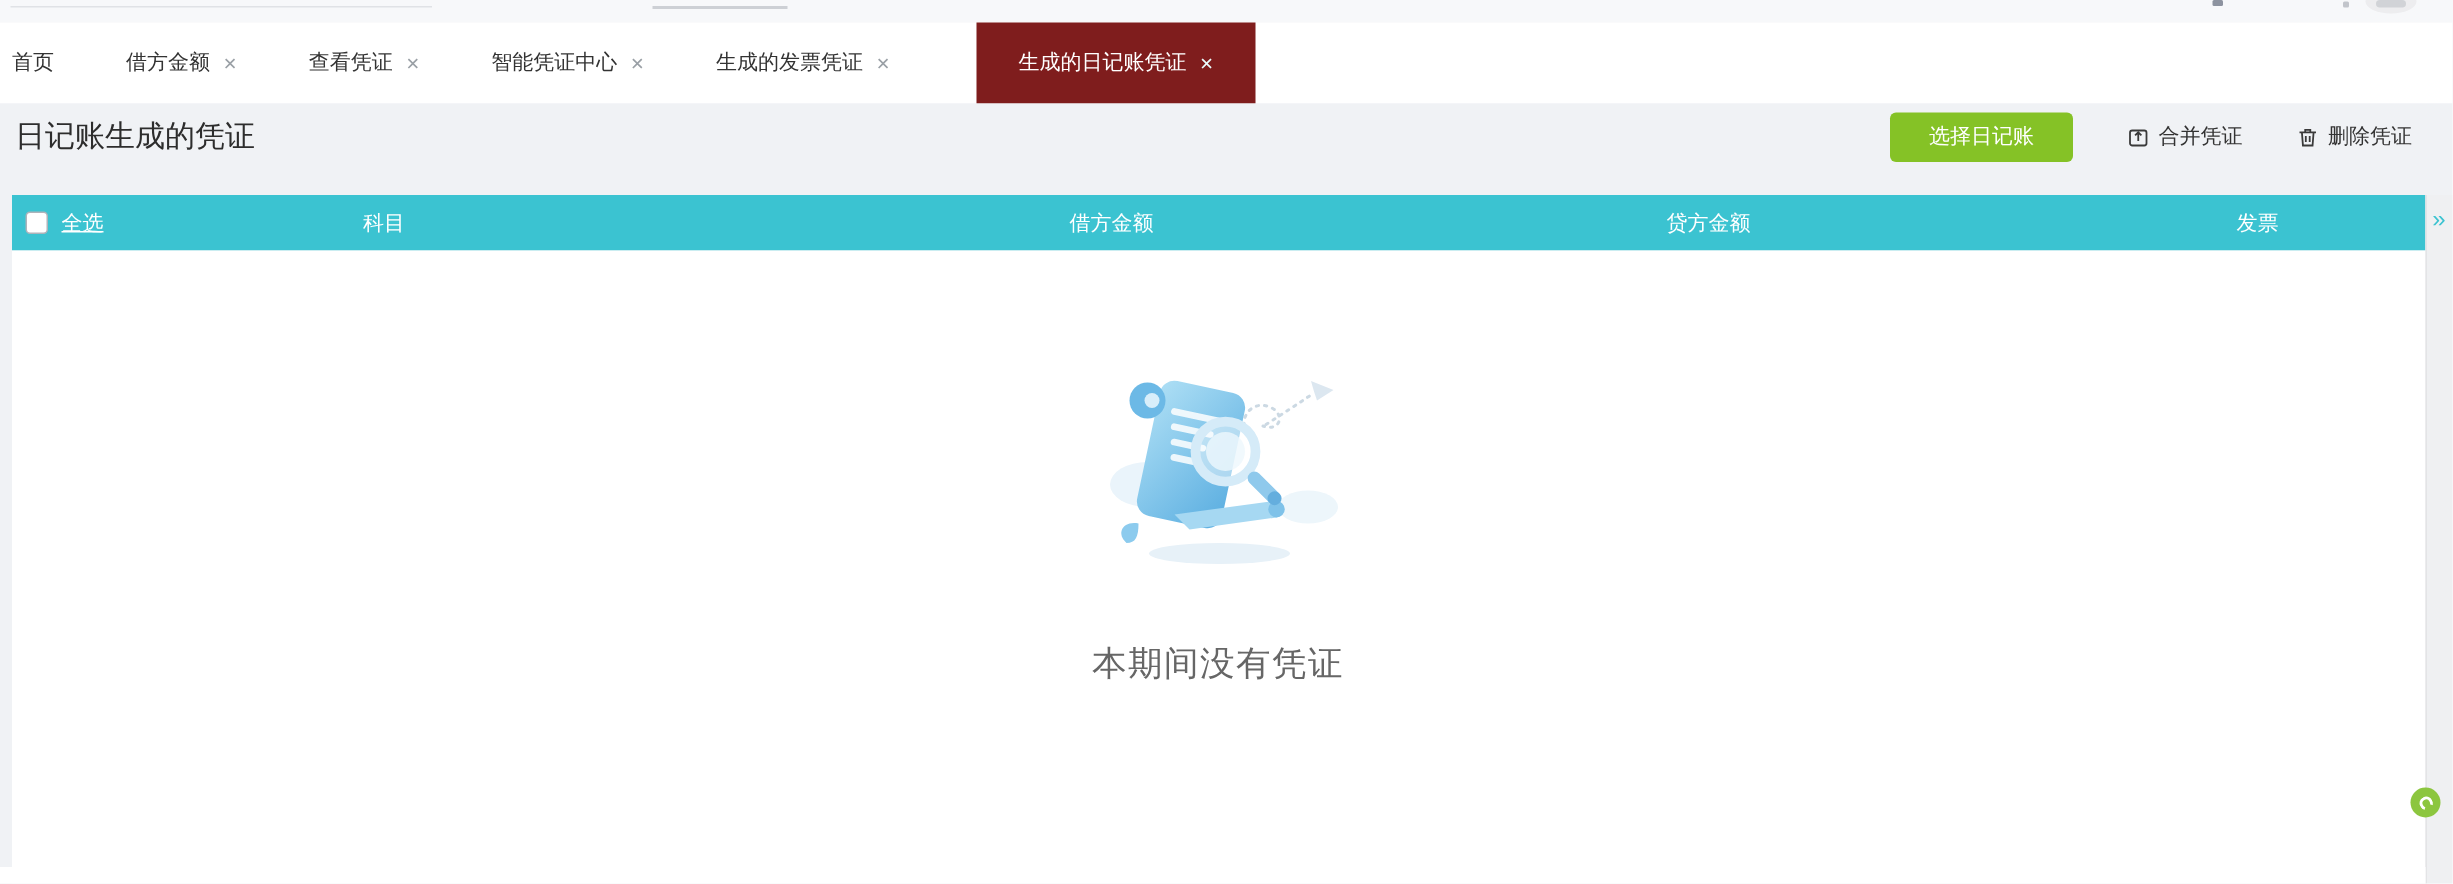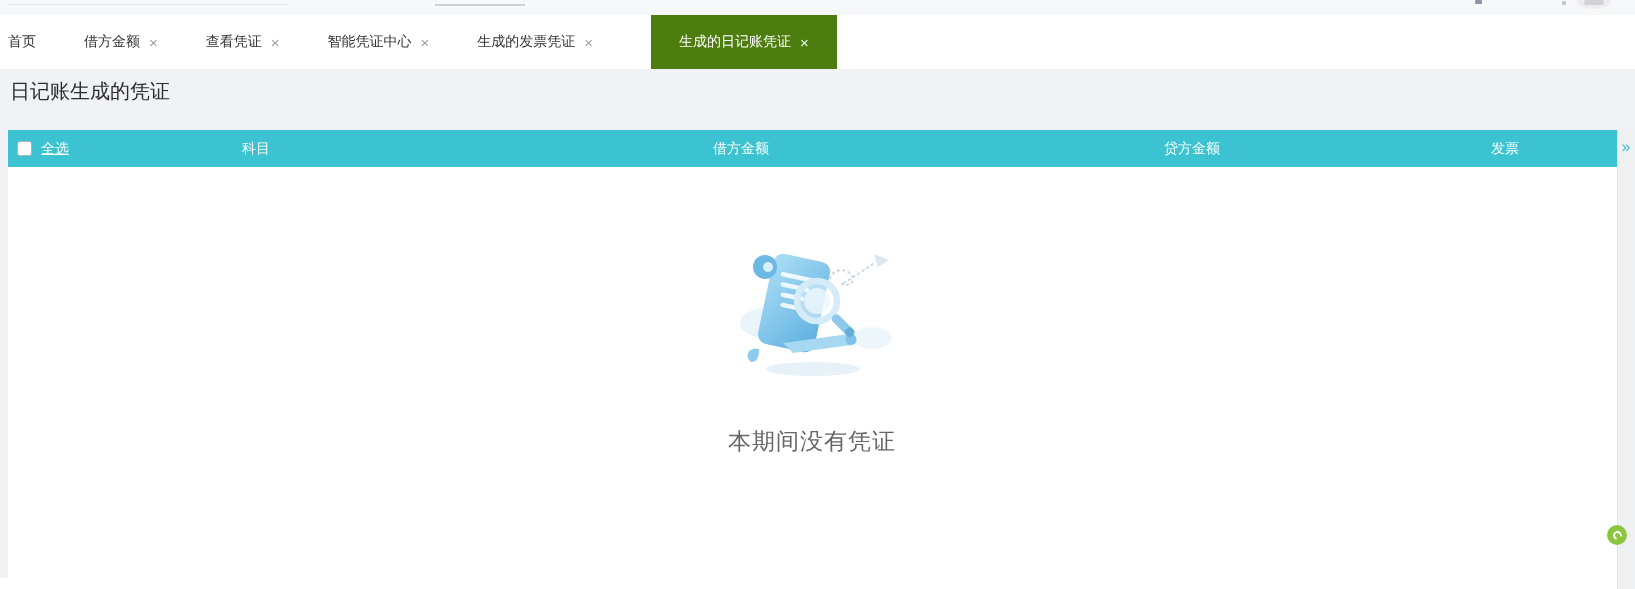--- a/index.html
+++ b/index.html
@@ -17,21 +17,21 @@
   .cut-mini  { position:absolute; left:1475px; top:0; width:7px; height:4px; background:#8d93a0; border-radius:1px; }
   .cut-dot   { position:absolute; left:1562px; top:1px; width:4px; height:4px; background:#c2c5cb; border-radius:1px; }
   .cut-avatar{ position:absolute; left:1577px; top:-7px; width:34px; height:16px; background:#ededef; border-radius:50%; }
   .cut-pill  { position:absolute; left:1584px; top:0; width:20px; height:5px; background:#d1d3d7; border-radius:3px; }
 
   
   .tabbar { position:absolute; left:0; top:15px; width:1635px; height:54px; background:#fff; display:flex; align-items:stretch; }
   .tab { display:flex; align-items:center; gap:9px; padding:0 24px; font-size:14px; color:#333; cursor:pointer; white-space:nowrap; }
   .tab:first-child { padding:0 24px 0 8px; }
   .tab .x { color:#9aa0a6; font-size:15px; line-height:1; }
-  .tab.active { background:#4d7c0f; color:#fff; padding:0 28px; margin-left:34px; }
+  .tab.active { background:#7f1d1d; color:#fff; padding:0 28px; margin-left:34px; }
   .tab.active .x { color:#eafcfd; }
 
   
   .titlebar { position:absolute; left:0; top:69px; width:1635px; height:44px; background:#f0f2f5; }
   .page-title { position:absolute; left:10px; top:50%; transform:translateY(-50%); font-size:20px; color:#2d2d2d; }
   .actions { position:absolute; right:27px; top:0; height:100%; display:flex; align-items:center; gap:36px; }
   .btn-green { height:33px; padding:0 26px; background:#85c226; color:#fff; font-size:14px;
                border:none; border-radius:4px; cursor:pointer; font-family:inherit; }
   .btn-flat { display:flex; align-items:center; gap:6px; background:none; border:none; cursor:pointer;
               font-size:14px; color:#333; font-family:inherit; }
@@ -95,28 +95,50 @@
     <span class="x">×</span>
   </div>
   <div class="tab active">
     <span>生成的日记账凭证</span>
     <span class="x">×</span>
   </div>
 </div>
 
 <div class="titlebar">
   <div class="page-title">日记账生成的凭证</div>
+  <div class="actions">
+    <button class="btn-green">选择日记账</button>
+    <button class="btn-flat">
+      <span>
+        <svg width="15" height="15" viewBox="0 0 15 15" fill="none" stroke="#3a3a3a" stroke-width="1.2">
+          <rect x="2" y="3" width="11" height="10" rx="1.5"></rect>
+          <path d="M7.5 10 V4.2 M5.4 6.3 L7.5 4.2 L9.6 6.3"></path>
+        </svg>
+      </span>
+      <span>合并凭证</span>
+    </button>
+    <button class="btn-flat">
+      <span>
+        <svg width="15" height="15" viewBox="0 0 15 15" fill="none" stroke="#3a3a3a" stroke-width="1.2">
+          <path d="M2 4.2 H13 M5.8 4.2 V2.6 H9.2 V4.2"></path>
+          <path d="M3.6 4.2 L4.3 13 H10.7 L11.4 4.2"></path>
+          <path d="M6.2 6.6 V10.6 M8.8 6.6 V10.6"></path>
+        </svg>
+      </span>
+      <span>删除凭证</span>
+    </button>
+  </div>
 </div>
 
 <div class="thead">
   <div class="select-all-box"></div>
   <div class="select-all-label">全选</div>
   <div class="cell" style="left:248px">科目</div>
   <div class="cell" style="left:733px">借方金额</div>
-  <div class="cell" style="left:1184px">贷方金额</div>
+  <div class="cell" style="left:1131px">贷方金额</div>
   <div class="cell" style="left:1497px">发票</div>
 </div>
 
 <div class="tbody"></div>
 
 <div class="empty">
   <div>
     <svg width="162" height="132" viewBox="0 0 162 132">
       <defs>
         <linearGradient id="gPaper" x1="0" y1="0" x2="1" y2="1">

